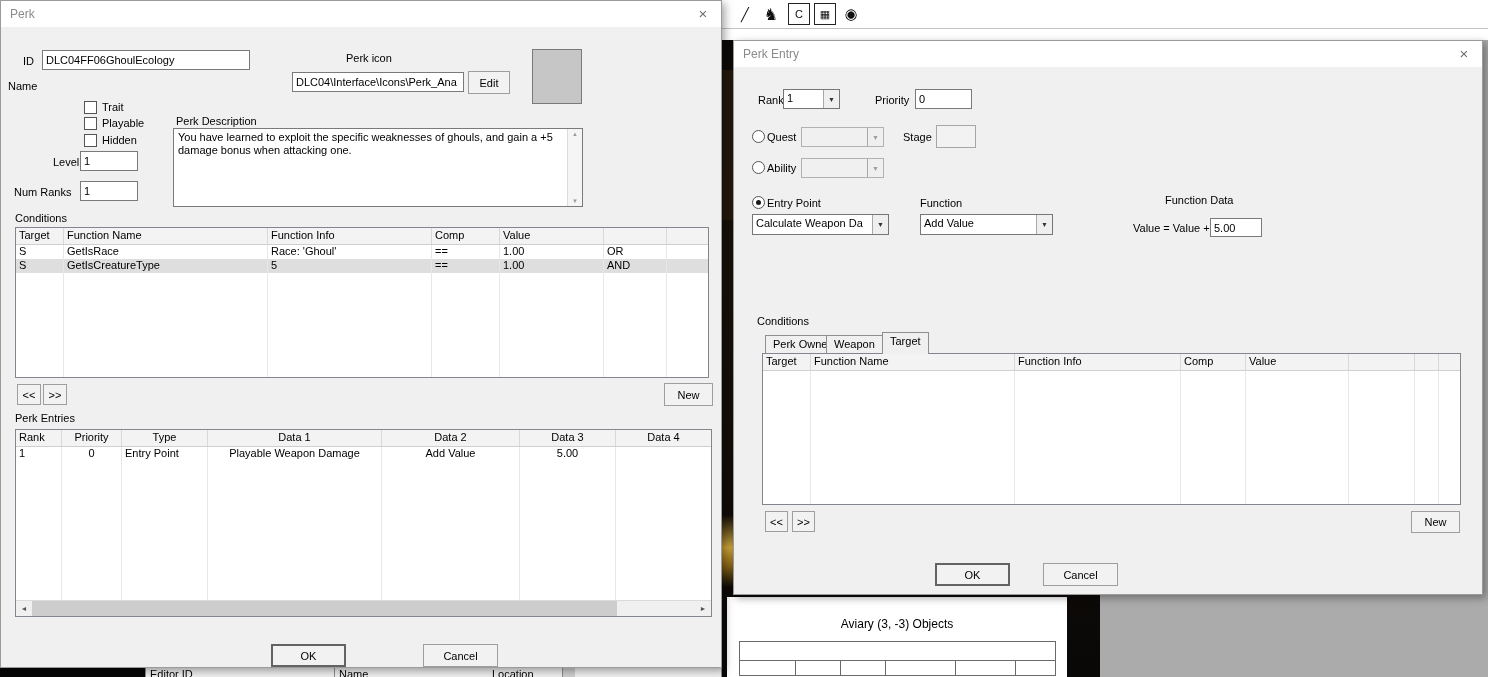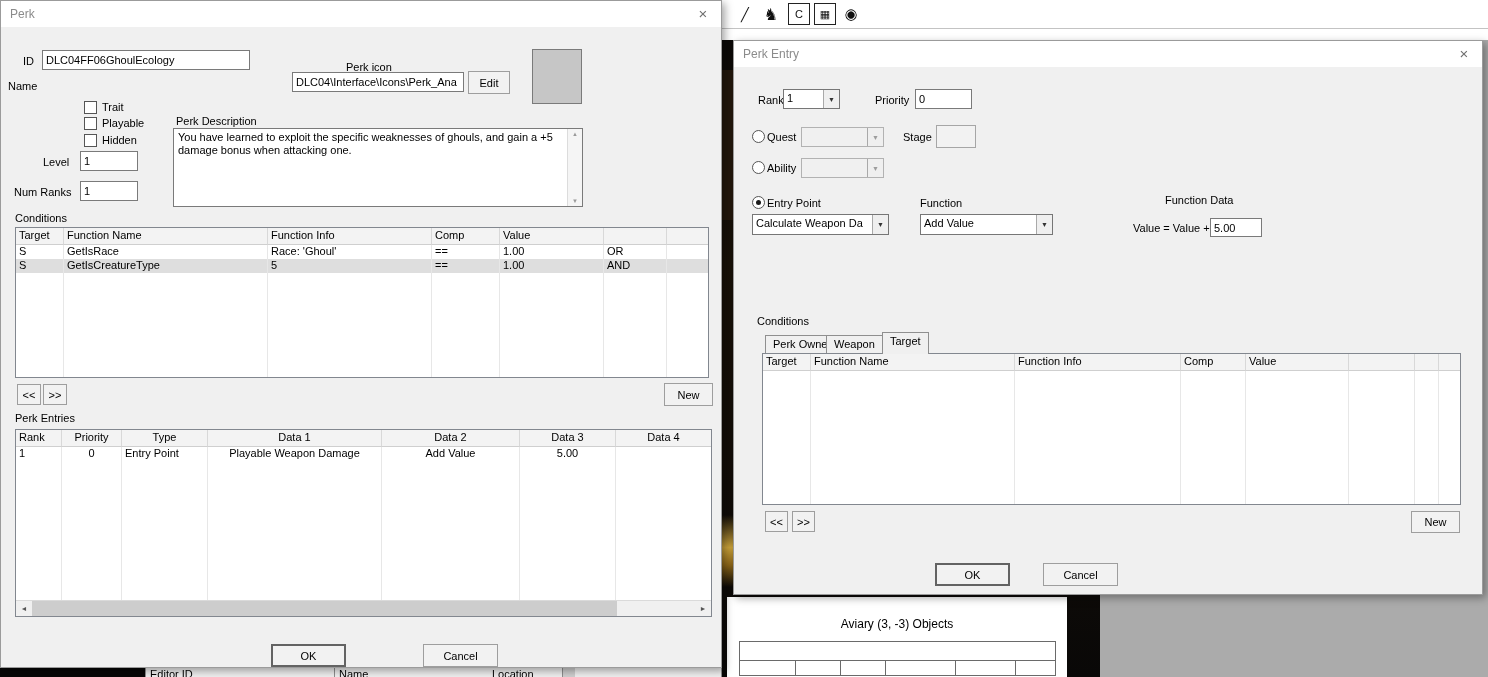--- a/index.html
+++ b/index.html
@@ -151,26 +151,26 @@
   <input class="input" style="left: 41px; top: 49px; width: 208px; height: 20px;" readonly="" value="DLC04FF06GhoulEcology">
   <span class="label" style="left:7px; top:79px;">Name</span>
 
   <span class="checkbox" style="left:83px; top:100px;"></span>
   <span class="label" style="left:101px; top:100px;">Trait</span>
   <span class="checkbox" style="left:83px; top:116px;"></span>
   <span class="label" style="left:101px; top:116px;">Playable</span>
   <span class="checkbox" style="left:83px; top:133px;"></span>
   <span class="label" style="left:101px; top:133px;">Hidden</span>
 
-  <span class="label" style="left:42px; top:155px;">Level</span>
+  <span class="label" style="left:52px; top:155px;">Level</span>
   <input class="input" style="left: 79px; top: 150px; width: 58px; height: 20px;" readonly="" value="1">
   <span class="label" style="left:13px; top:185px;">Num Ranks</span>
   <input class="input" style="left: 79px; top: 180px; width: 58px; height: 20px;" readonly="" value="1">
 
-  <span class="label" style="left:345px; top:51px;margin-top:9px;">Perk icon</span>
+  <span class="label" style="left:345px; top:51px;">Perk icon</span>
   <input class="input" style="left: 291px; top: 71px; width: 172px; height: 20px;" readonly="" value="DLC04\Interface\Icons\Perk_Ana">
   <div class="btn" style="left:467px; top:70px; width:42px; height:23px;">Edit</div>
   <div class="icon-box" style="left:531px; top:48px; width:50px; height:55px;"></div>
 
   <span class="label" style="left:175px; top:114px;">Perk Description</span>
   <div class="descbox" style="left:172px; top:127px; width:410px; height:79px;">
     <div class="desc-text">You have learned to exploit the specific weaknesses of ghouls, and gain a +5 damage bonus when attacking one.</div>
     <div class="vscroll">
       <div class="vs-up">▲</div>
       <div class="vs-dn">▼</div>

